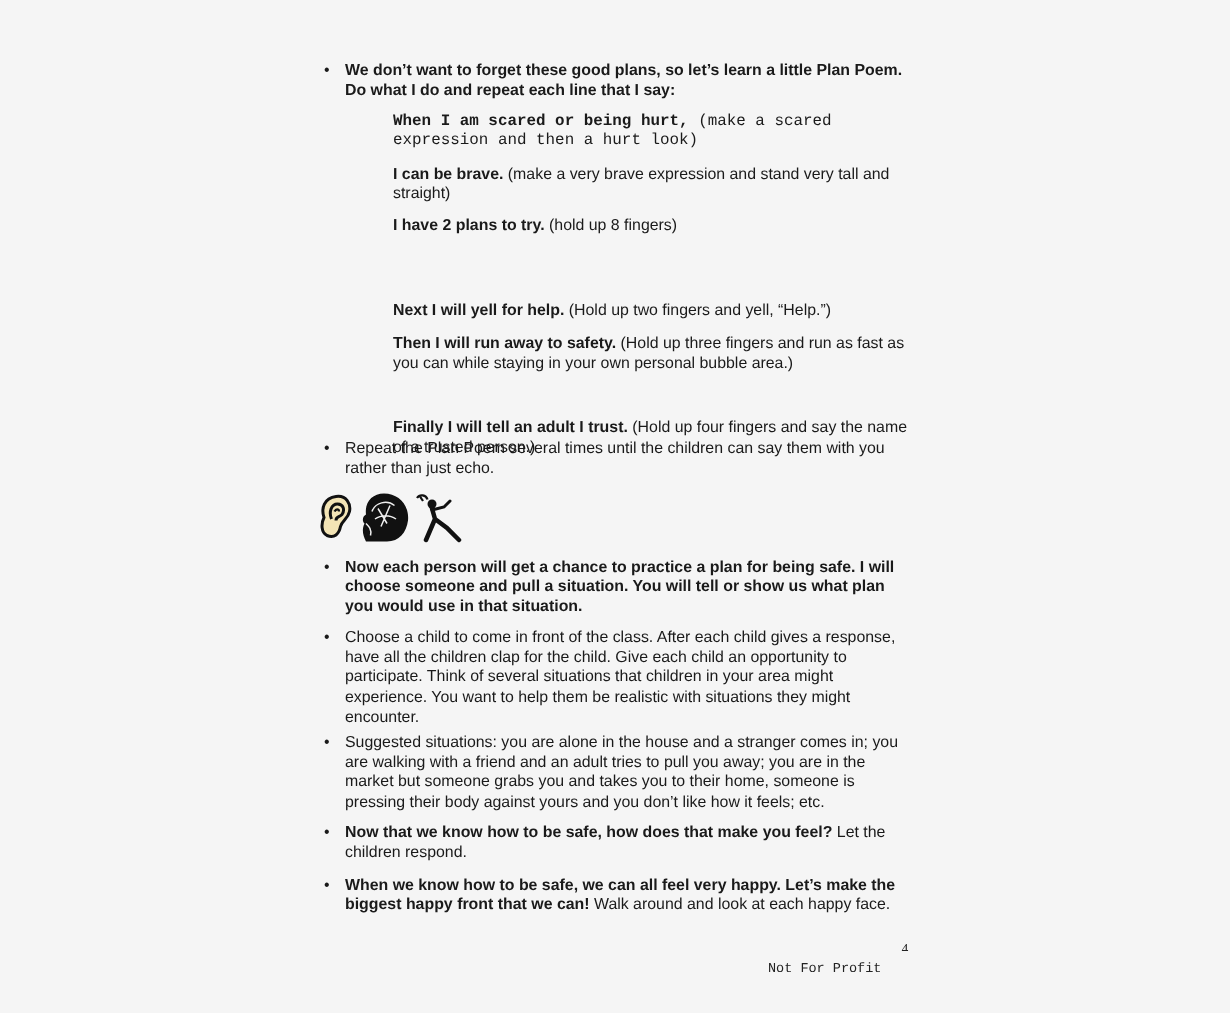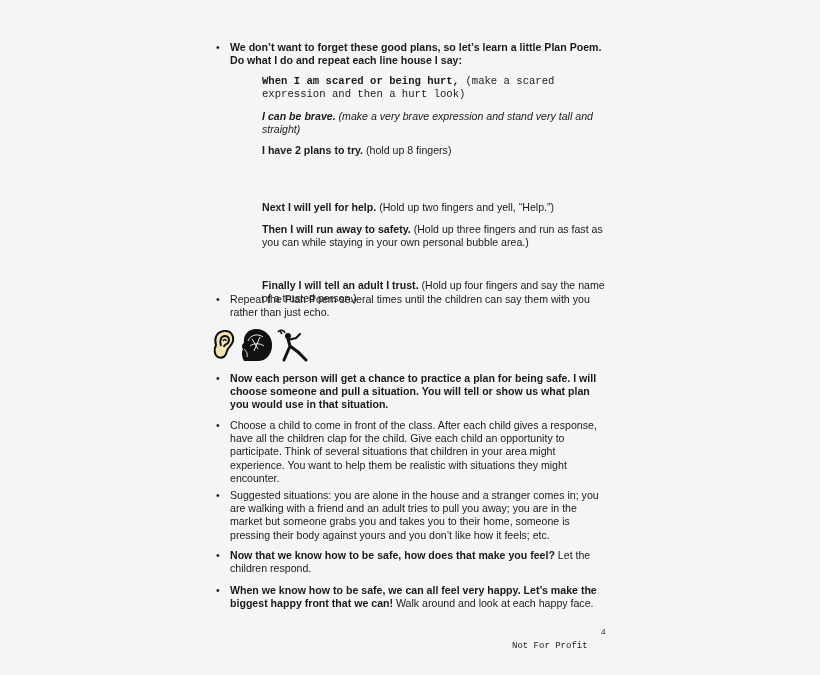--- a/index.html
+++ b/index.html
@@ -48,27 +48,27 @@
       height: 8px; overflow: hidden; line-height: 12px;
     }
   </style>
 </head>
 <body>
 
 <div class="page">
 
   <div class="bullet" style="top:41px;">
     <span class="dot">•</span>
-    <span class="b">We don’t want to forget these good plans, so let’s learn a little Plan Poem. Do what I do and repeat each line house I say:</span><span></span>
+    <span class="b">We don’t want to forget these good plans, so let’s learn a little Plan Poem. Do what I do and repeat each line that I say:</span><span></span>
   </div>
 
   <div class="poem" style="top:75px;font-family:Liberation Mono, monospace;">
     <span class="b">When I am scared or being hurt,</span><span> (make a scared expression and then a hurt look)</span>
   </div>
-  <div class="poem" style="top:110px;font-style:italic;">
+  <div class="poem" style="top:110px;">
     <span class="b">I can be brave.</span><span> (make a very brave expression and stand very tall and straight)</span>
   </div>
   <div class="poem" style="top:144px;">
     <span class="b">I have 2 plans to try.</span><span> (hold up 8 fingers)</span>
   </div>
   <div class="poem" style="top:201px;">
     <span class="b">Next I will yell for help.</span><span> (Hold up two fingers and yell, “Help.”)</span>
   </div>
   <div class="poem" style="top:223px;">
     <span class="b">Then I will run away to safety.</span><span>  (Hold up three fingers and run as fast as you can while staying in your own personal bubble area.)</span>

